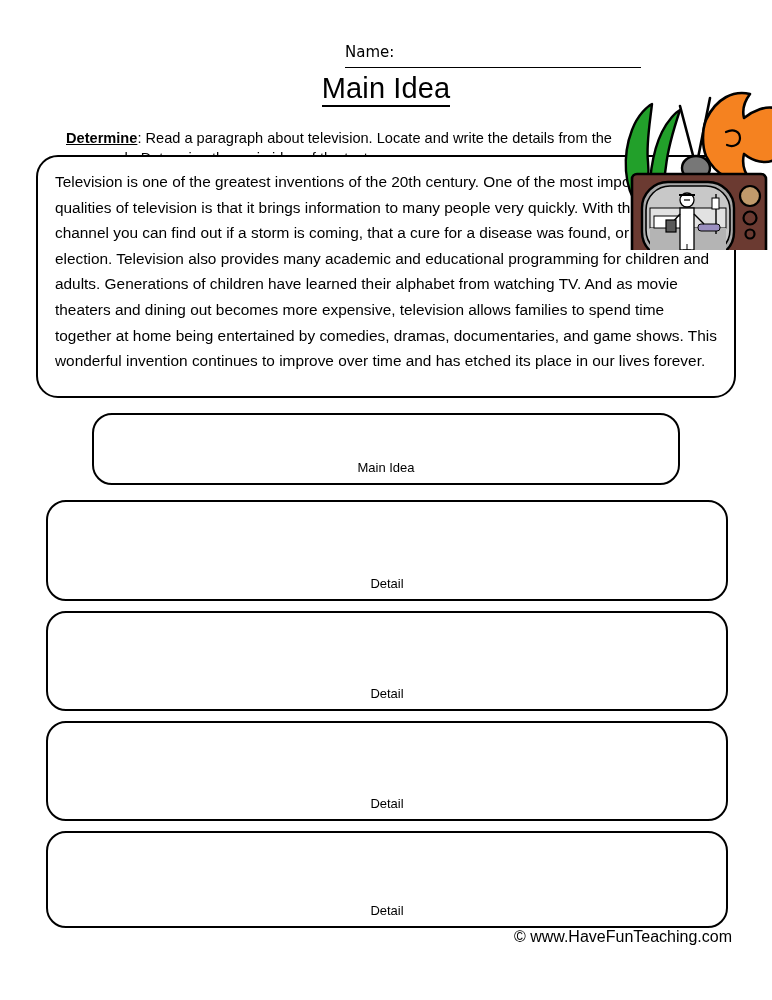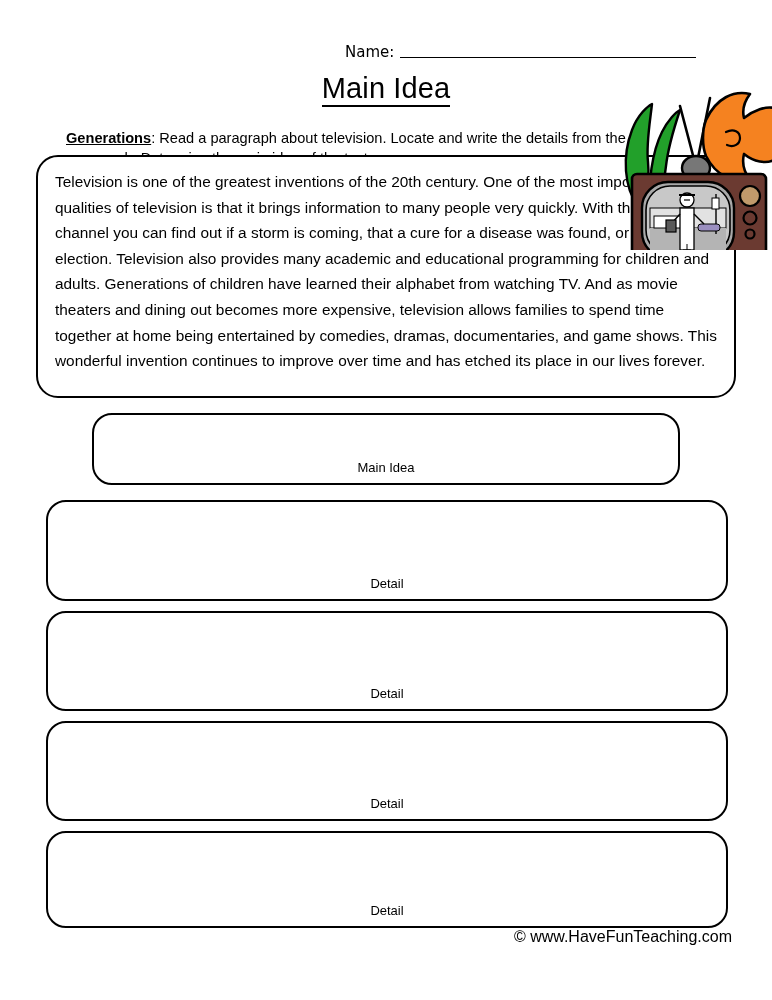--- a/index.html
+++ b/index.html
@@ -15,22 +15,22 @@
     color: #000000;
     overflow: hidden;
   }
 
   
   .name-row {
     position: absolute;
     left: 345px;
     top: 44px;
     display: flex;
-    align-items: flex-end;
     gap: 6px;
+    flex-direction: column;
   }
   .name-label {
     font-family: "DejaVu Sans", sans-serif;
     font-size: 15px;
     line-height: 17px;
     white-space: nowrap;
   }
   .name-rule {
     width: 296px;
     height: 0;
@@ -142,21 +142,21 @@
 
 <div class="name-row">
   <span class="name-label">Name:</span>
   <span class="name-rule"></span>
 </div>
 
 <div class="page-title">
   <span>Main Idea</span>
 </div>
 
-<p class="directions"><b>Generations</b><span>:</span><span>  Read a paragraph about television.  Locate and write the details from the paragraph. Determine the main idea of the text.</span></p>
+<p class="directions"><b>Determine</b><span>:</span><span>  Read a paragraph about television.  Locate and write the details from the paragraph. Determine the main idea of the text.</span></p>
 
 <div class="rbox" id="paragraph-box">
   <div class="paragraph-text">Television is one of the greatest inventions of the 20th century.   One of the most important qualities of television is that it brings information to many people very quickly.  With the turn of the channel you can find out if a storm is coming, that a cure for a disease was found, or who won an election.  Television also provides many academic and educational programming for children and adults.  Generations of children have learned their alphabet from watching TV.   And as movie theaters and dining out becomes more expensive, television allows families to spend time together at home being entertained by comedies, dramas, documentaries, and game shows.  This wonderful invention continues to improve over time and has etched its place in our lives forever.</div>
 </div>
 
 <div class="rbox" id="main-idea-box">
   <div class="box-label">Main Idea</div>
 </div>
 
 <div class="rbox" id="detail-box-1">

